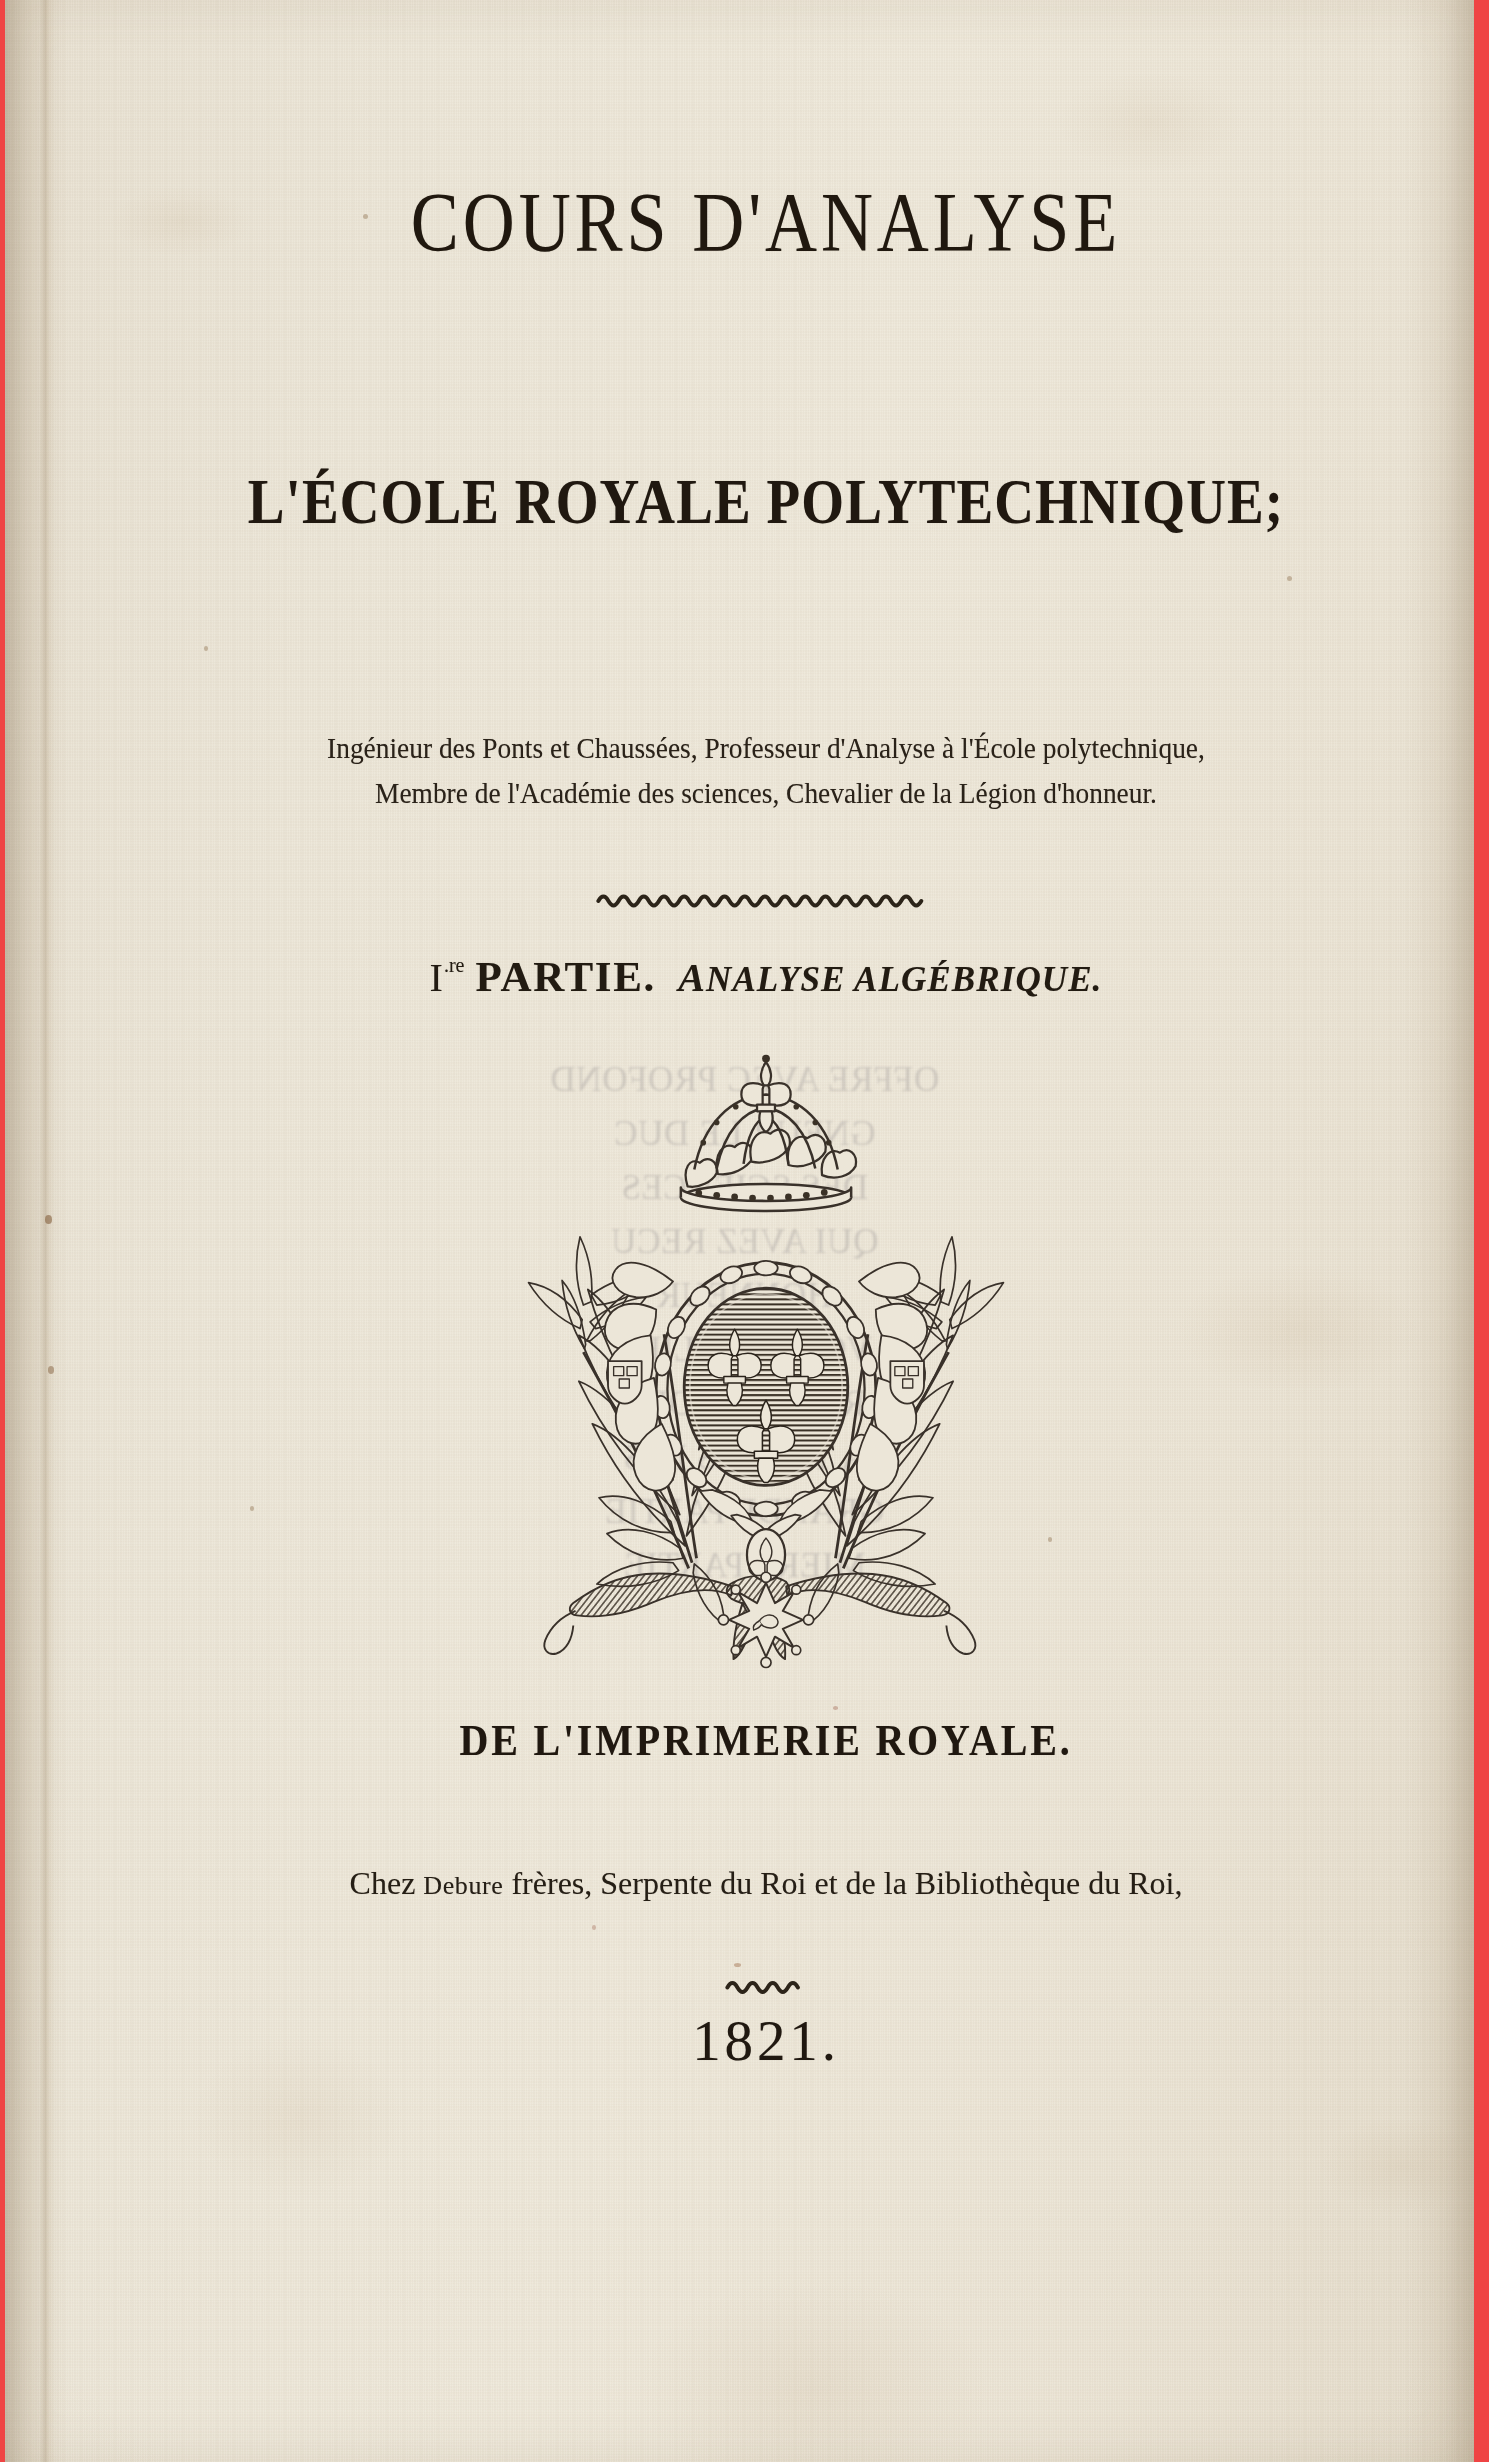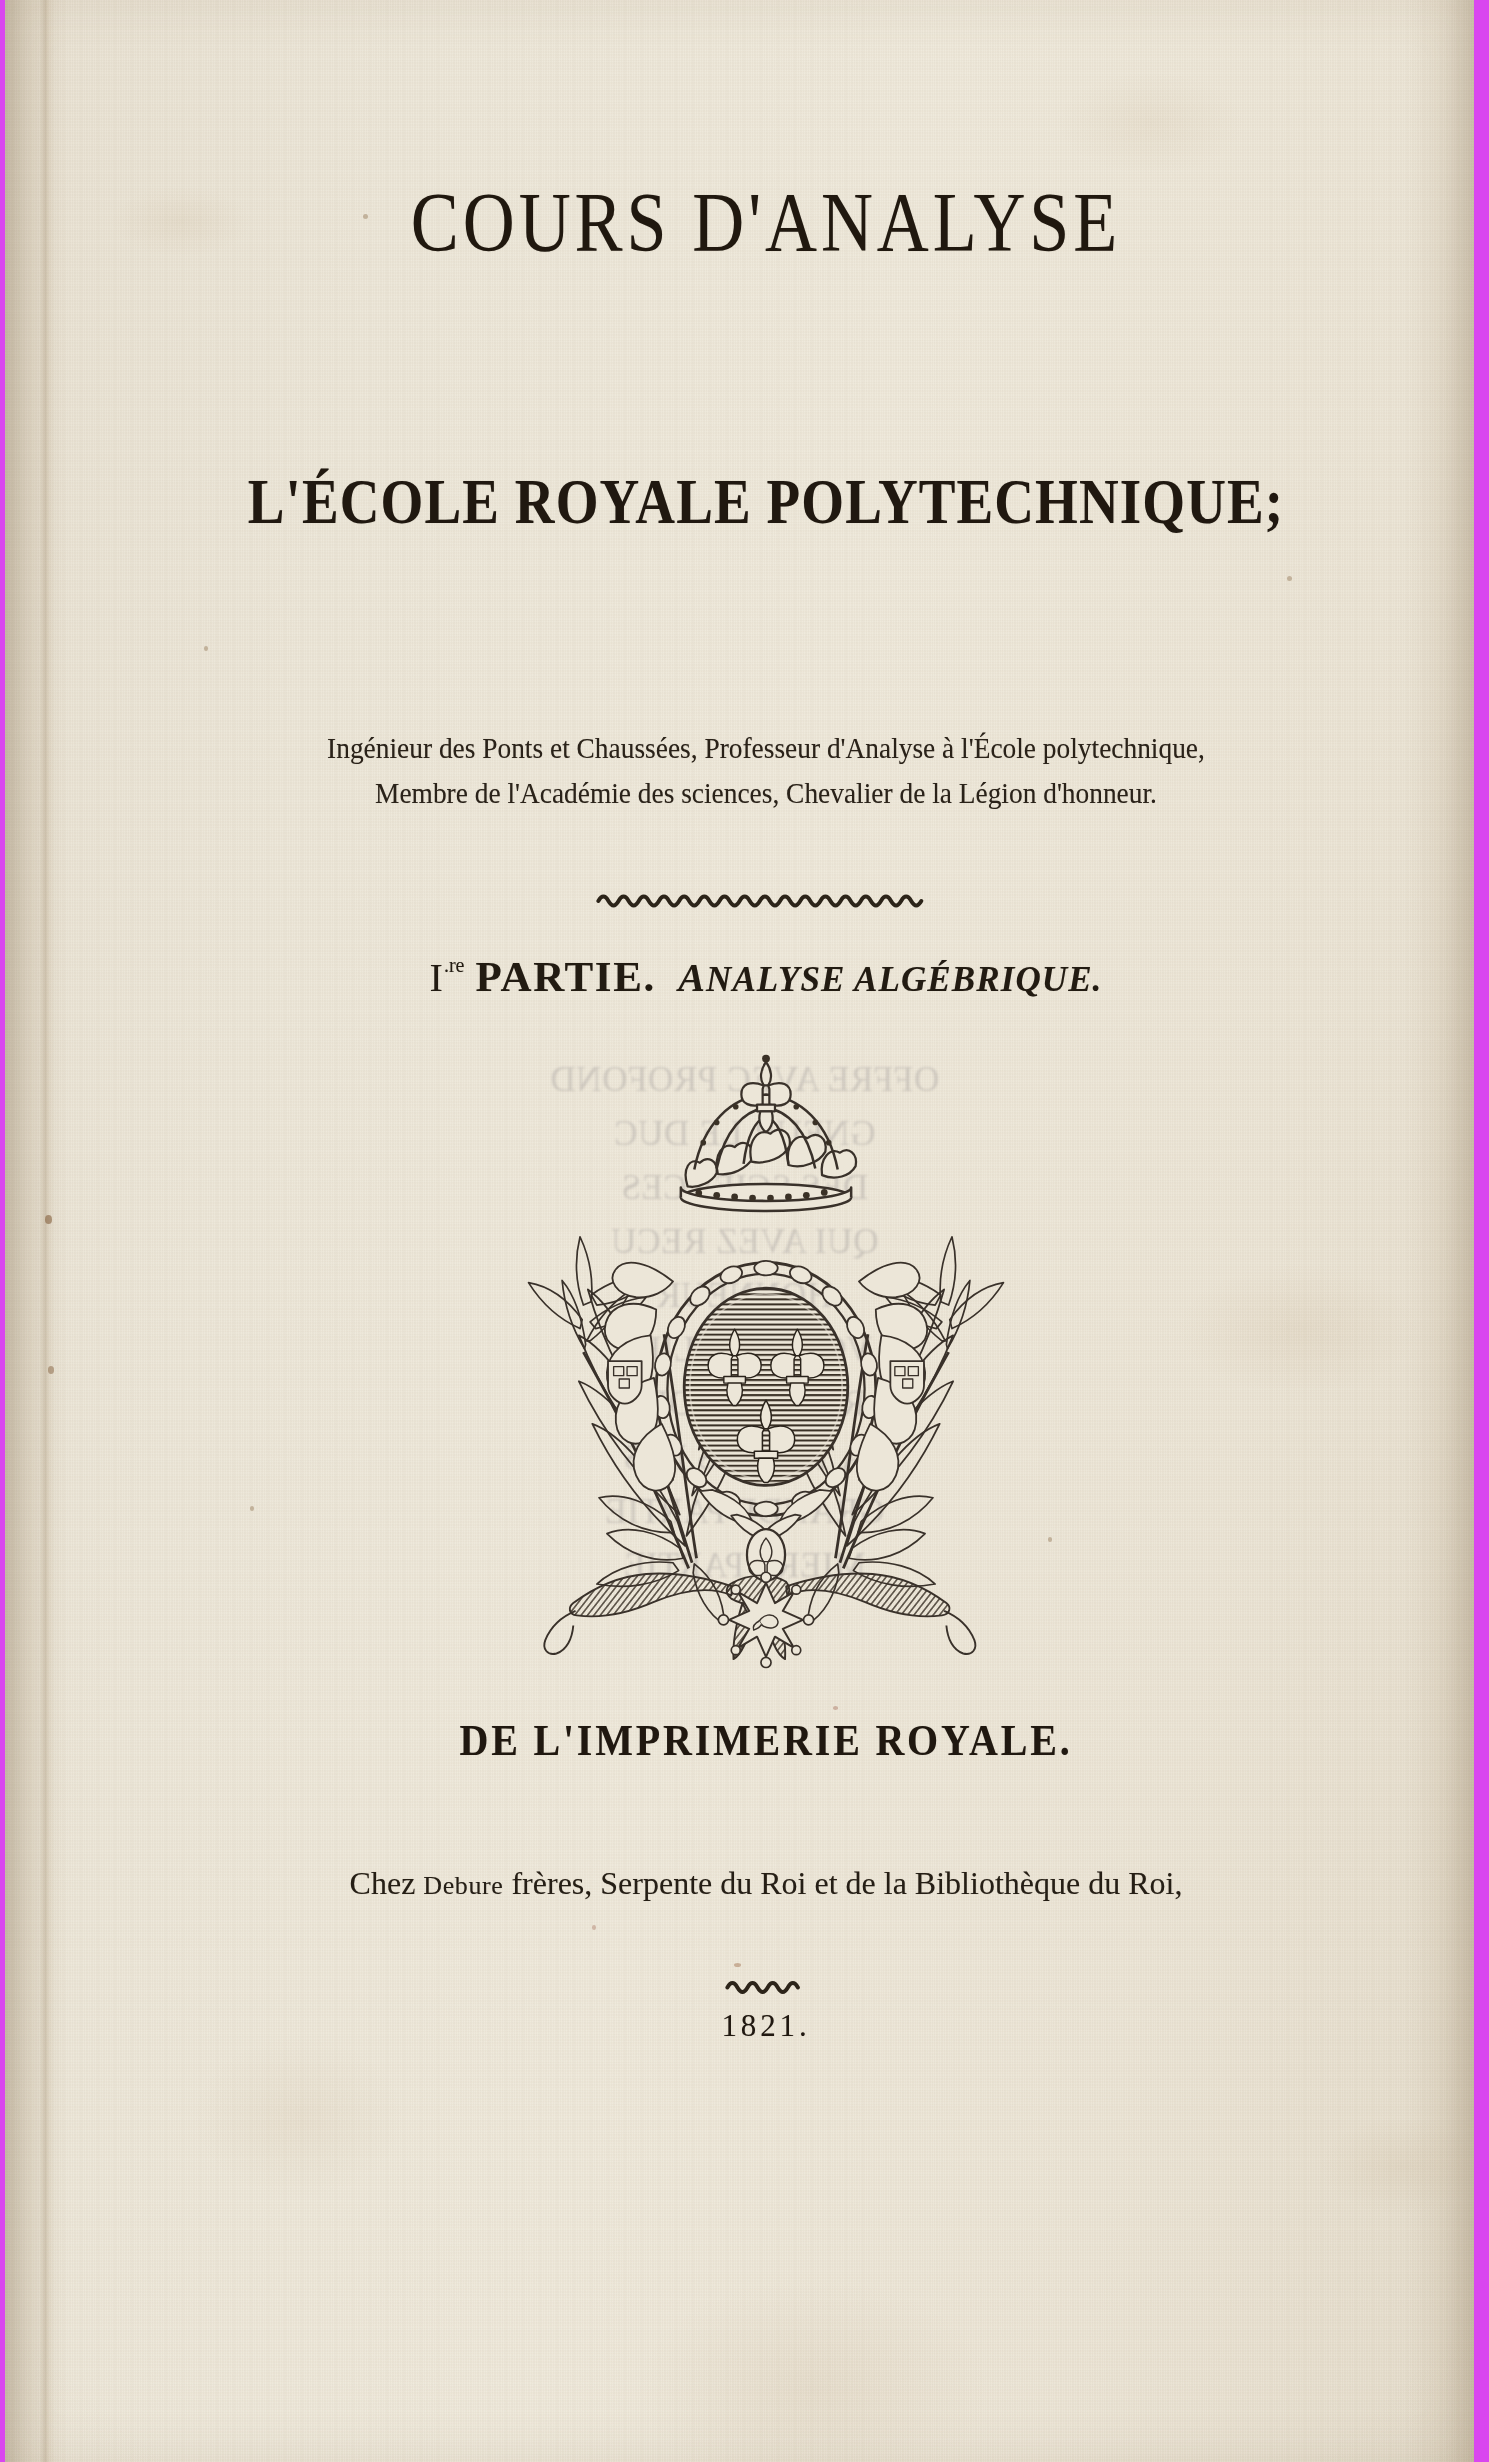--- a/index.html
+++ b/index.html
@@ -6,21 +6,21 @@
     margin: 0;
     padding: 0;
     background: #ffffff;
   }
 
   #page {
     position: relative;
     width: 1490px;
     height: 2462px;
     overflow: hidden;
-    background: #d946ef;
+    background: #ef4444;
     font-family: "Liberation Serif", "DejaVu Serif", serif;
   }
 
   
   #leaf {
     position: absolute;
     left: 4.5px;
     top: 0px;
     width: 1469px;
     height: 2462px;
@@ -254,21 +254,21 @@
     font-size: 32px;
     letter-spacing: 0px;
     color: #251e15;
   }
   .t-address .ord { font-size: 18px; vertical-align: 13.4px; }
 
   .t-year {
     position: absolute;
     left: 0; width: 100%;
     top: 2008px;
-    font-size: 31px;
+    font-size: 57px;
     letter-spacing: 3.9px;
     color: #201810;
   }
 </style>
 </head>
 <body>
 
 <div id="page">
 
   <div id="leaf">

